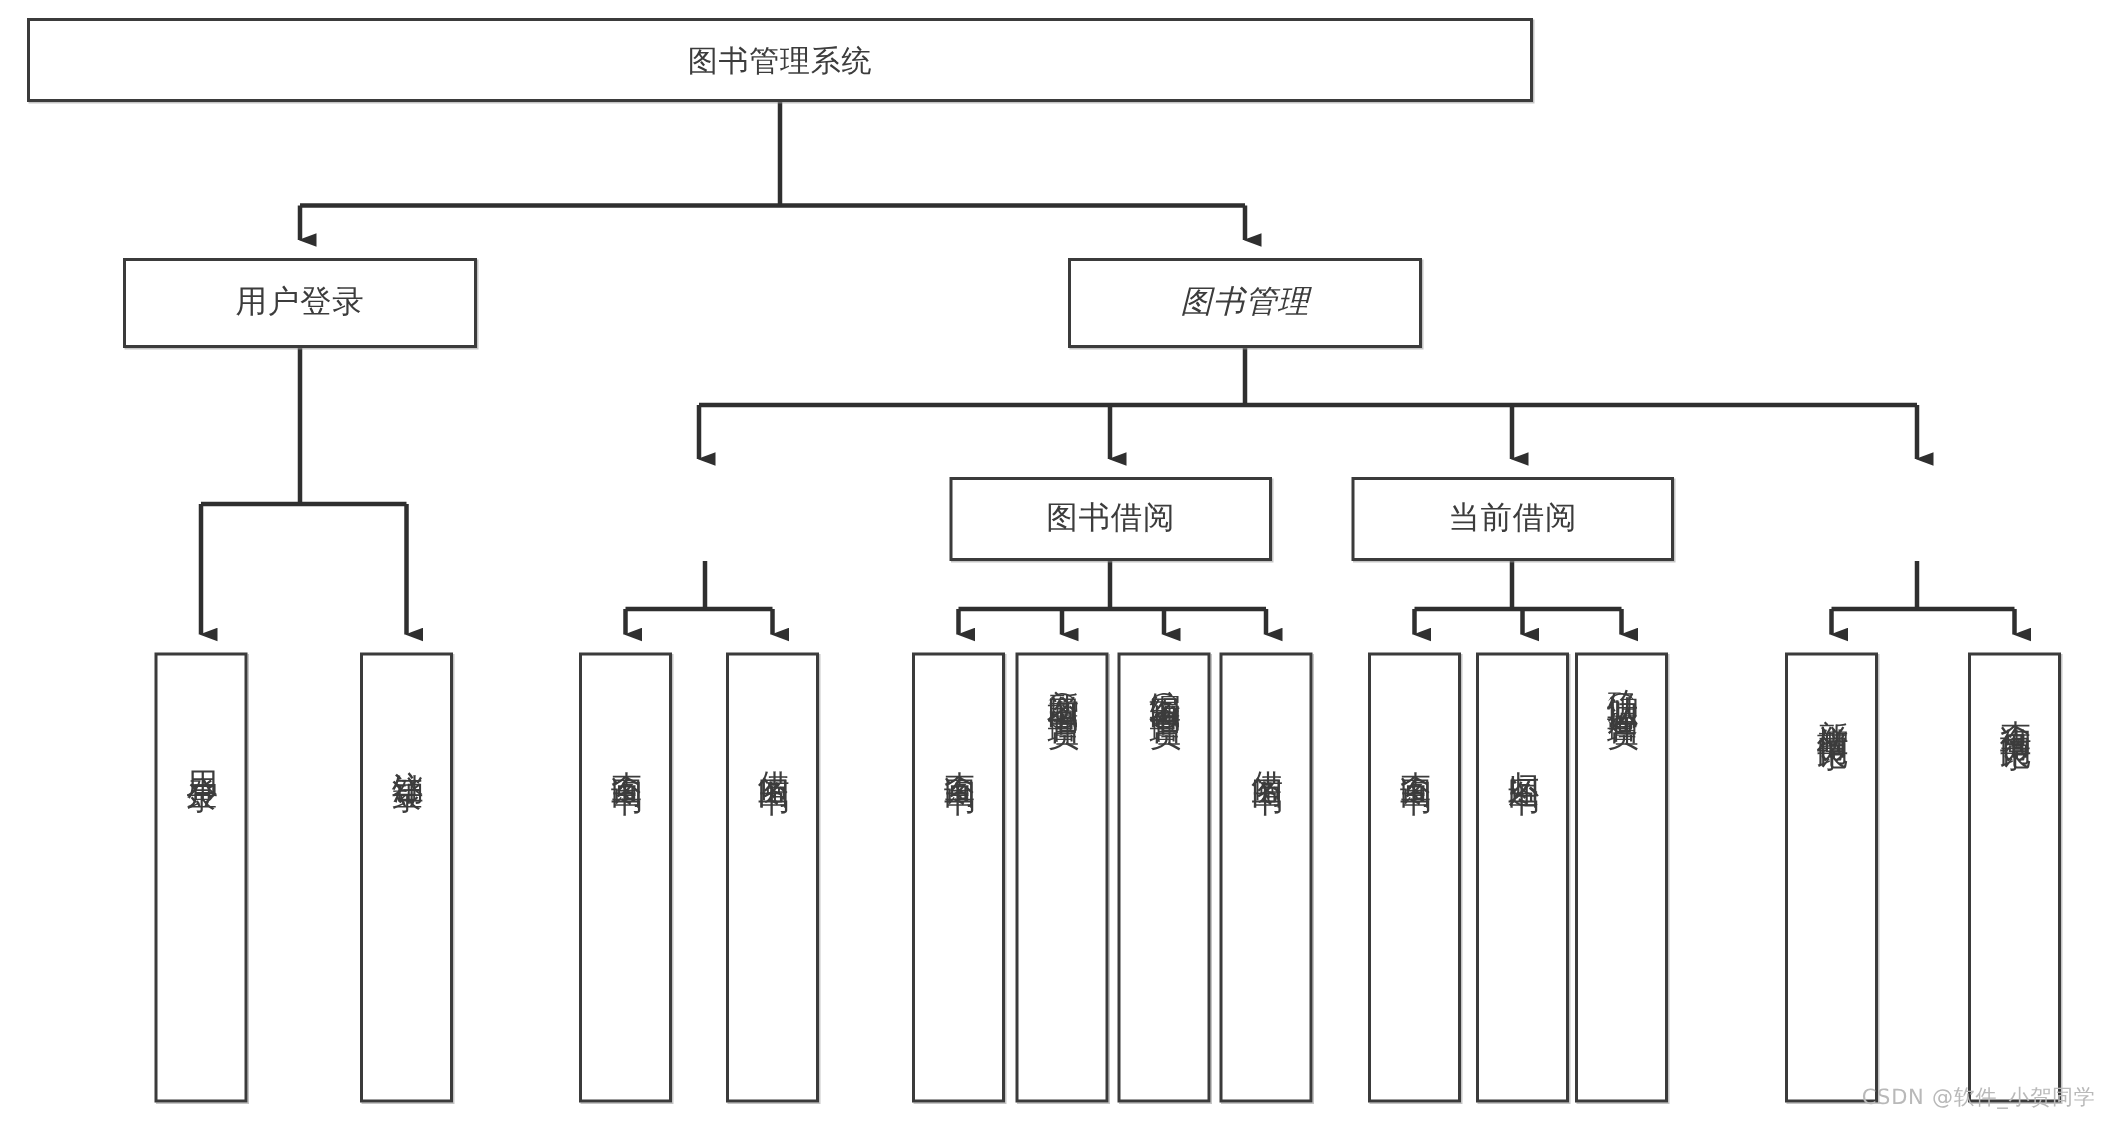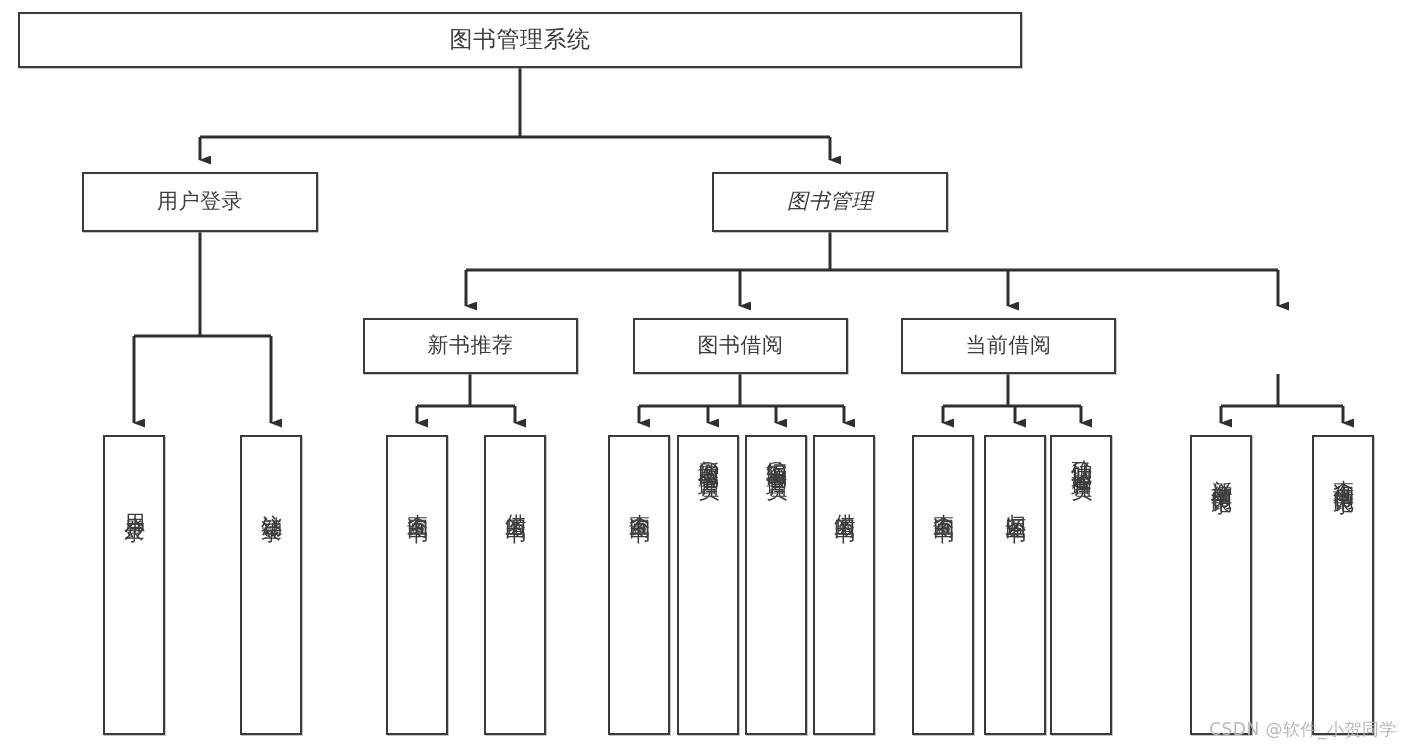--- a/index.html
+++ b/index.html
@@ -56,27 +56,27 @@
   }
   .node.vert .node-label {
     writing-mode: vertical-rl;
     text-orientation: upright;
     font-size: 21px;
     line-height: 1.22;
     letter-spacing: 3px;
     white-space: nowrap;
   }
   .node.root .node-label {
-    font-size: 23px;
+    font-size: 20px;
   }
   #watermark {
     position: absolute;
     right: 8px;
     bottom: 6px;
-    font-size: 17px;
+    font-size: 14px;
     color: #b9b9b9;
     letter-spacing: 0.5px;
     z-index: 5;
     white-space: nowrap;
     user-select: none;
   }
 </style>
 </head>
 <body>
 
@@ -136,23 +136,20 @@
     <span class="node-label">图书管理系统</span>
   </div>
 
   <div class="node horiz" style="left:82px; top:172px; width:236px; height:60px;">
     <span class="node-label">用户登录</span>
   </div>
   <div class="node horiz" style="left:712px; top:172px; width:236px; height:60px;font-style:italic;">
     <span class="node-label">图书管理</span>
   </div>
 
-  <div class="node horiz" style="left:363px; top:318px; width:215px; height:56px;">
-    <span class="node-label">新书推荐</span>
-  </div>
   <div class="node horiz" style="left:901px; top:318px; width:215px; height:56px;">
     <span class="node-label">当前借阅</span>
   </div>
   <div class="node horiz" style="left:633px; top:318px; width:215px; height:56px;">
     <span class="node-label">图书借阅</span>
   </div>
 
   <div class="node vert" style="left:103px; top:435px; width:62px; height:300px; padding-top:60px;">
     <span class="node-label">用户登录</span>
   </div>

